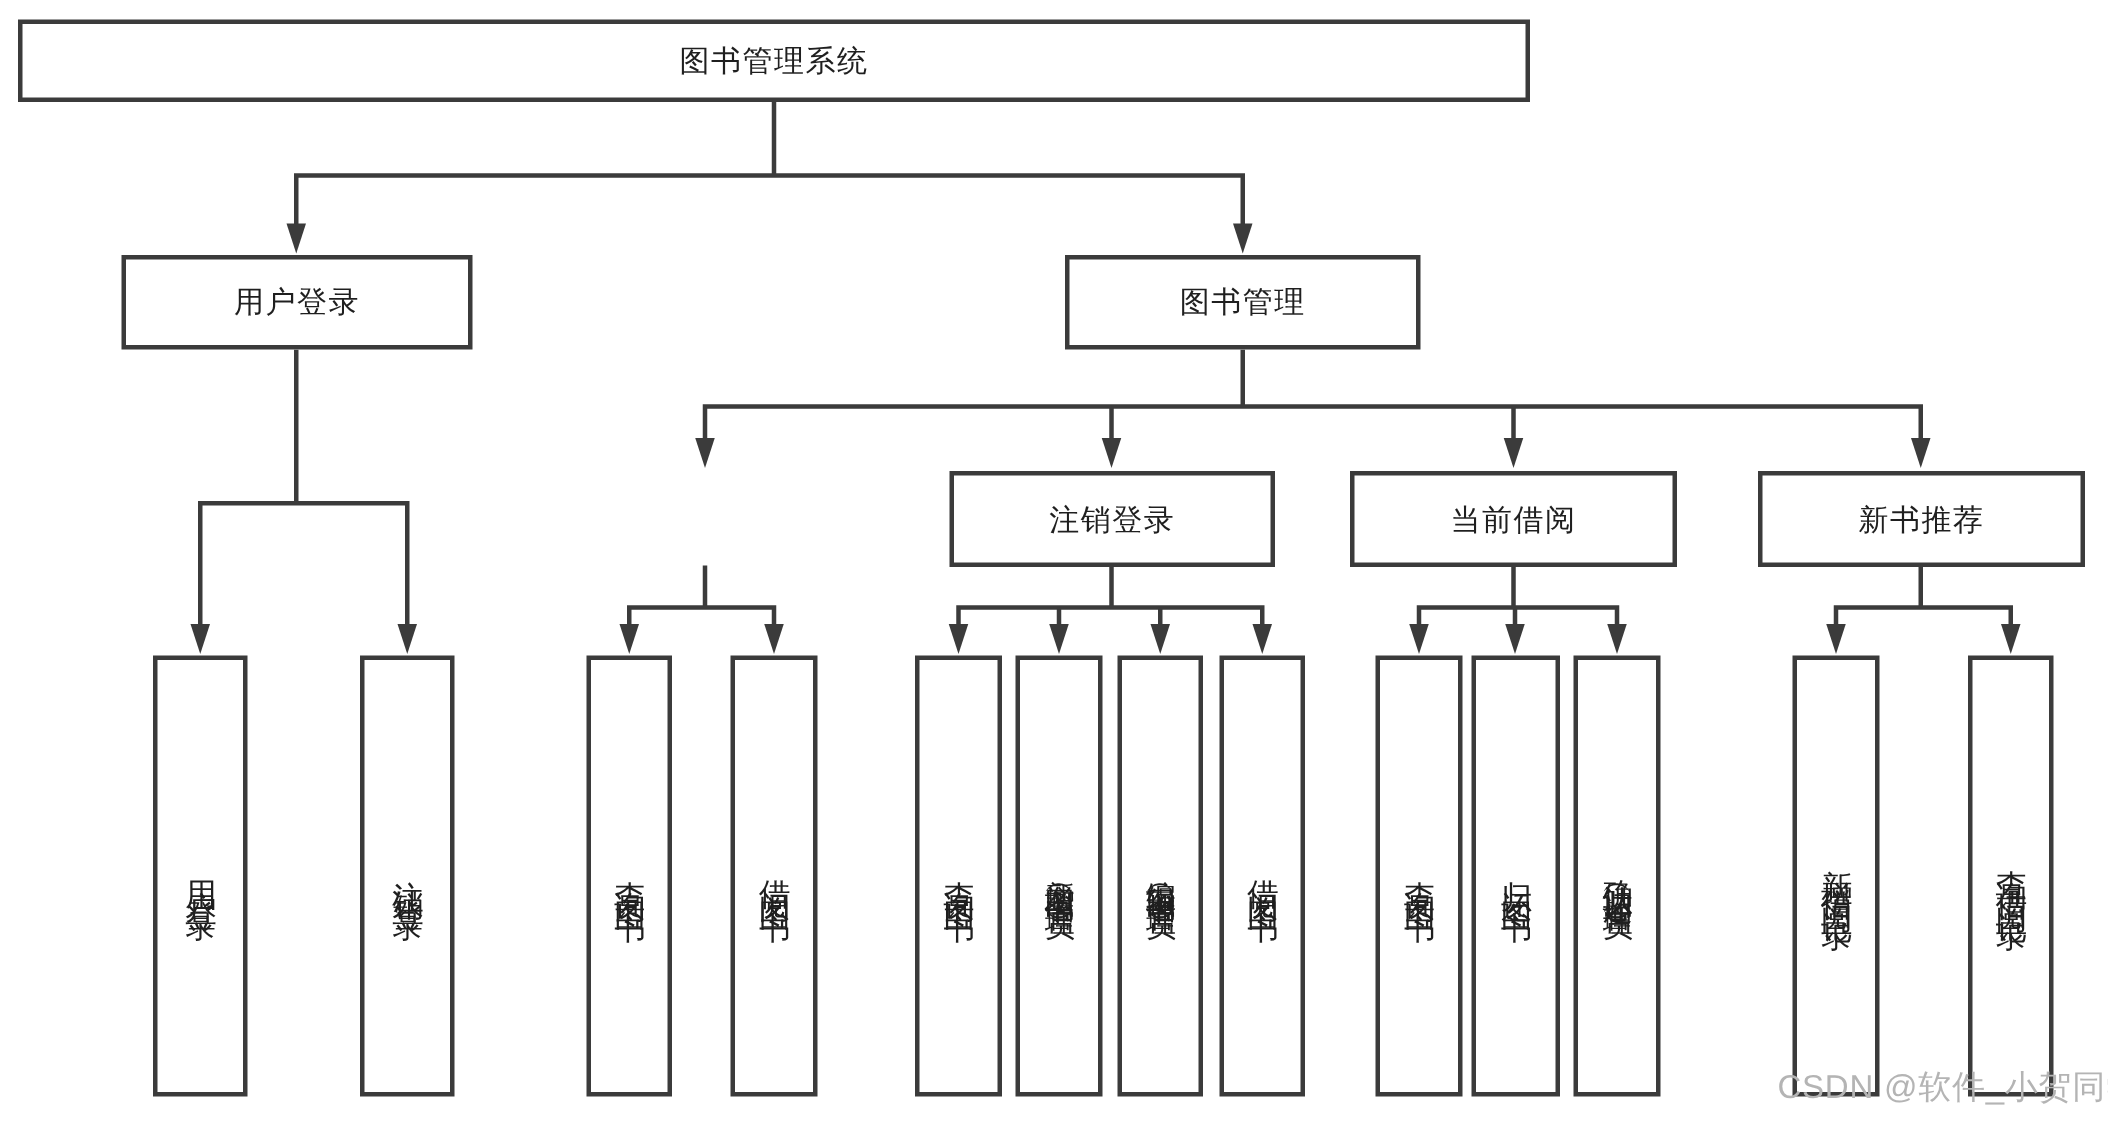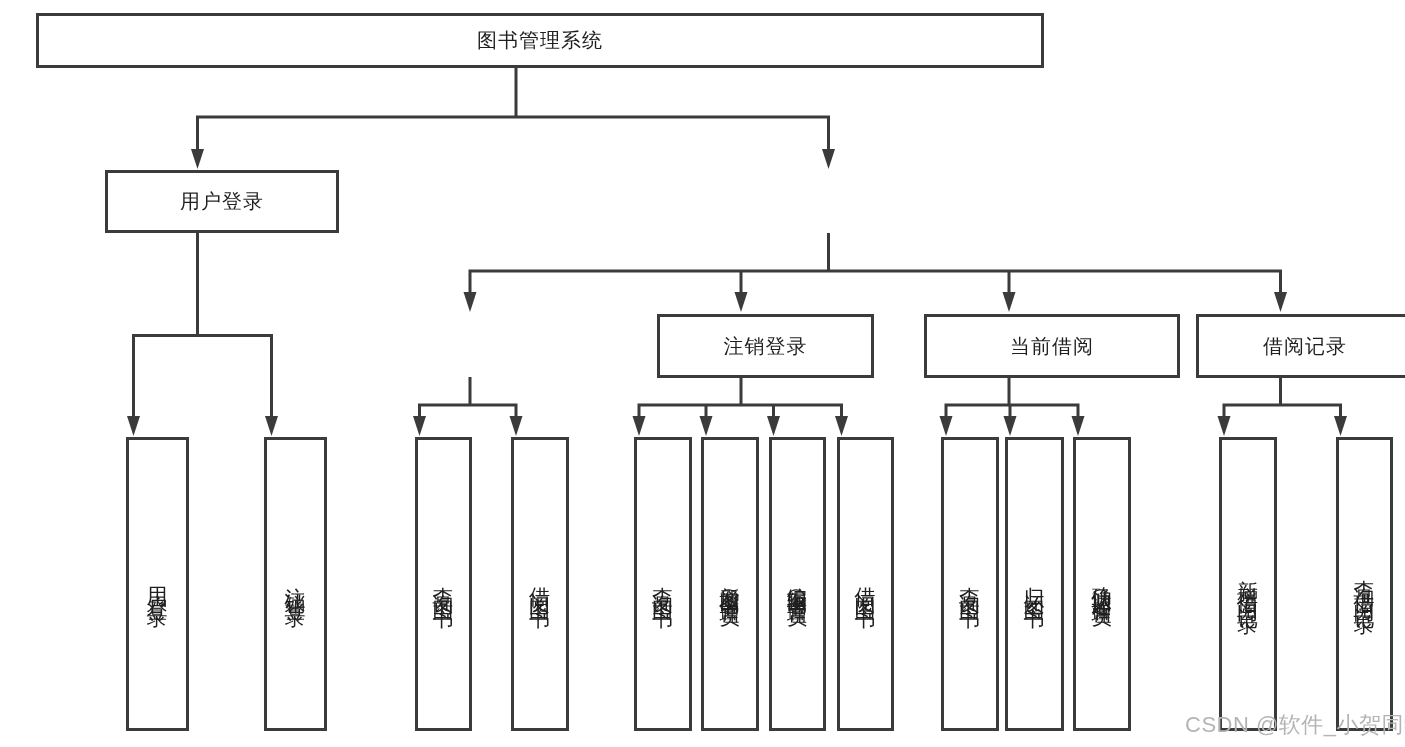--- a/index.html
+++ b/index.html
@@ -5,21 +5,21 @@
   html,body{margin:0;padding:0;background:#ffffff;}
   .canvas{
     position:relative;width:1405px;height:747px;background:#ffffff;
     font-family:"Liberation Sans",sans-serif;overflow:hidden;
   }
   .canvas > svg{position:absolute;left:0;top:0;z-index:1;}
   .box{
     position:absolute;box-sizing:border-box;z-index:2;
     border:3px solid #3b3b3b;background:#ffffff;
     display:flex;align-items:center;justify-content:center;
-    font-size:20px;color:#1f1f1f;letter-spacing:1px;margin-left:24px;
+    font-size:20px;color:#1f1f1f;letter-spacing:1px;
   }
   .vbox span{
     writing-mode:vertical-rl;text-orientation:mixed;
     font-size:21px;line-height:1;letter-spacing:7px;color:#1f1f1f;
   }
   .vbox span.long{letter-spacing:3px;font-size:20px;}
   .watermark{
     position:absolute;left:1185px;top:710px;z-index:5;
     font-size:22px;color:#b4b4b4;letter-spacing:0.5px;white-space:nowrap;
   }
@@ -62,29 +62,32 @@
     </g>
   </svg>
 
   <div class="box" style="left:12px;top:13px;width:1008px;height:55px;">
     <span>图书管理系统</span>
   </div>
 
   <div class="box" style="left:81px;top:170px;width:234px;height:63px;">
     <span>用户登录</span>
   </div>
+  <div class="box" style="left:710px;top:170px;width:237px;height:63px;">
+    <span>图书管理</span>
+  </div>
 
   <div class="box" style="left:633px;top:314px;width:217px;height:64px;">
     <span>注销登录</span>
   </div>
-  <div class="box" style="left:900px;top:314px;width:256px;height:64px;">
+  <div class="box" style="left:900px;top:314px;width:218px;height:64px;">
     <span>当前借阅</span>
   </div>
   <div class="box" style="left:1172px;top:314px;width:218px;height:64px;">
-    <span>借阅记录</span>
+    <span>新书推荐</span>
   </div>
 
   <div class="box vbox" style="left:102px;top:437px;width:63px;height:294px;">
     <span>用户登录</span>
   </div>
   <div class="box vbox" style="left:240px;top:437px;width:63px;height:294px;">
     <span>注销登录</span>
   </div>
 
   <div class="box vbox" style="left:391px;top:437px;width:57px;height:294px;">

